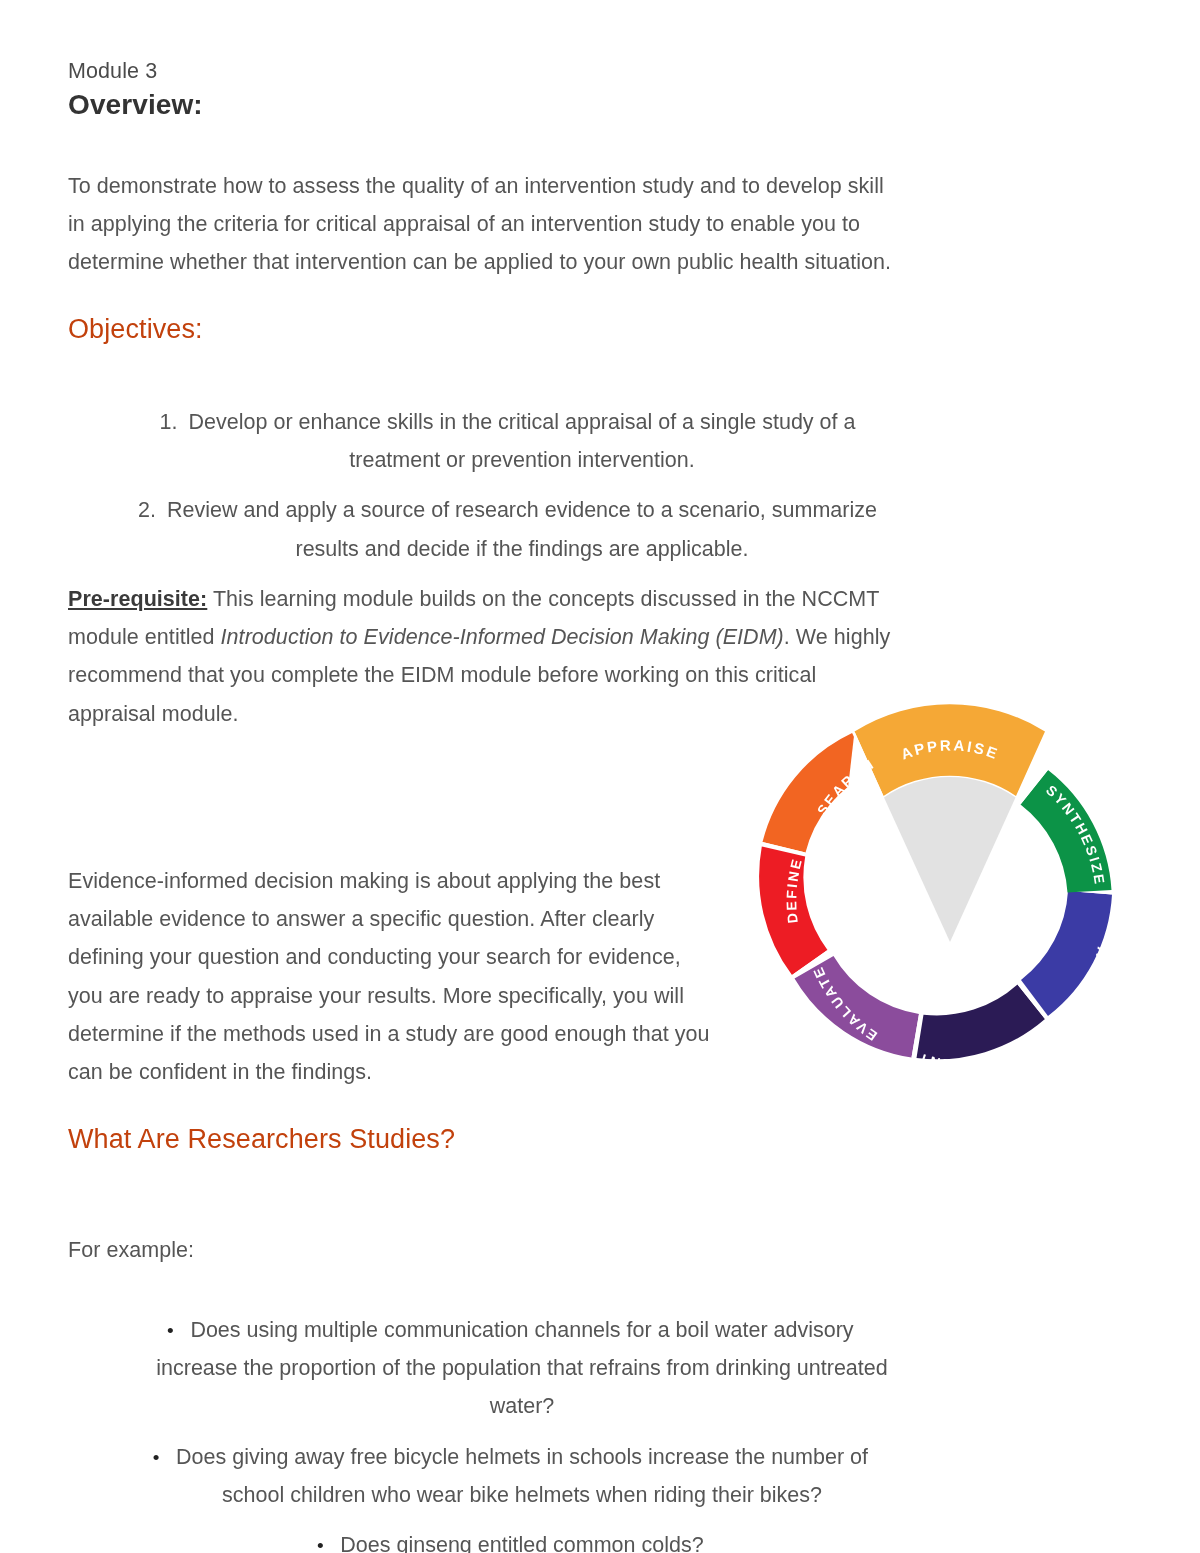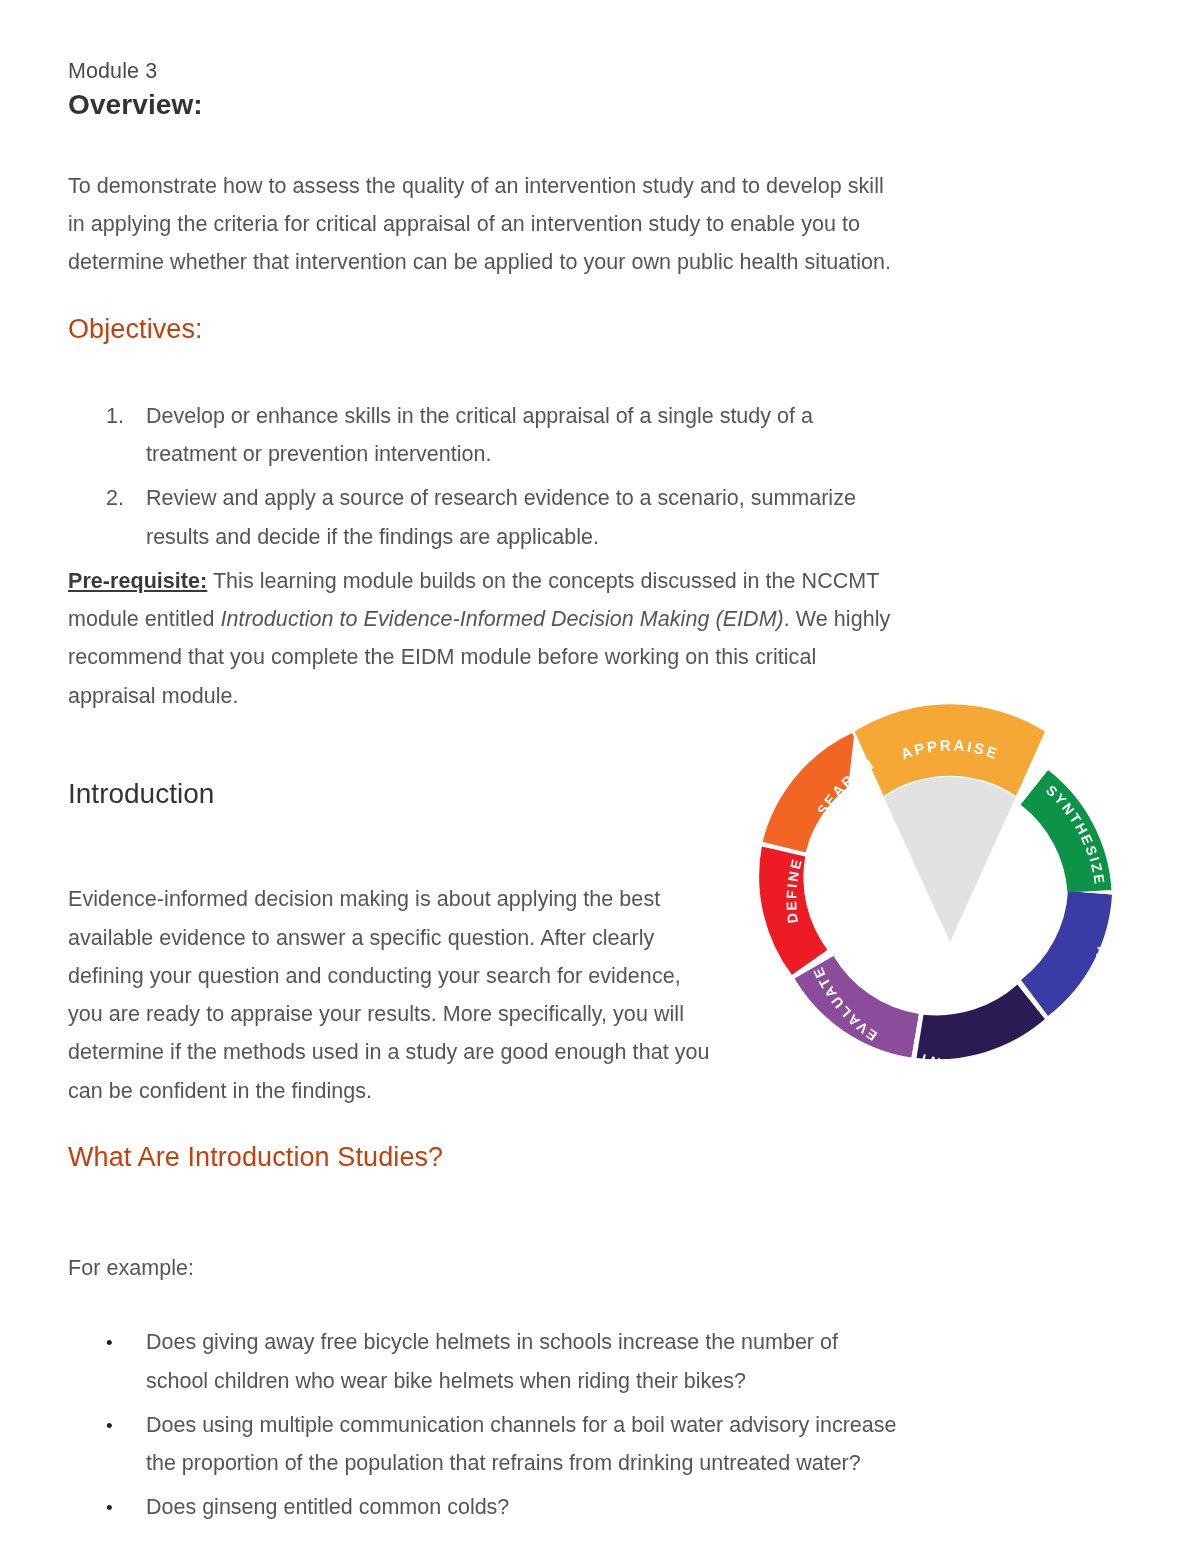--- a/index.html
+++ b/index.html
@@ -80,21 +80,22 @@
     margin: 0;
     padding: 0;
   }
   ol.num-list > li, ul.bul-list > li {
     position: relative;
     font-size: 21.5px;
     line-height: 1.78;
     color: #555555;
     padding-left: 72px;
     text-indent: -40px;
-    margin: 6px;
+    margin: 12px;
+    text-align: center;
   }
   ol.num-list > li .marker,
   ul.bul-list > li .marker {
     display: inline-block;
     width: 40px;
     text-indent: 0;
     color: #555555;
   }
   ul.bul-list > li .marker {
     color: #222222;
@@ -143,42 +144,41 @@
   <ol class="num-list">
     <li><span class="marker">1.</span><span>Develop or enhance skills in the critical appraisal of a single study of a treatment or prevention intervention.</span></li>
     <li><span class="marker">2.</span><span>Review and apply a source of research evidence to a scenario, summarize results and decide if the findings are applicable.</span></li>
   </ol>
 
   <p class="body"><span class="strong">Pre-requisite:</span><span> This learning module builds on the concepts discussed in the NCCMT module entitled </span><span class="ital">Introduction to Evidence-Informed Decision Making (EIDM)</span><span>. We highly recommend that you complete the EIDM module before working on this critical appraisal module.</span></p>
 
   <div class="spacer-lg"></div>
   <div class="spacer-sm"></div>
 
-  <h2 class="h-intro">Introduction</h2>
 
   <div class="spacer-lg"></div>
 
   <p class="body narrow">Evidence-informed decision making is about applying the best available evidence to answer a specific question. After clearly defining your question and conducting your search for evidence, you are ready to appraise your results. More specifically, you will determine if the methods used in a study are good enough that you can be confident in the findings.</p>
 
   <div class="spacer-md"></div>
 
-  <h2 class="h-sec">What Are Introduction Studies?</h2>
+  <h2 class="h-sec">What Are Researchers Studies?</h2>
 
   <div class="spacer-lg"></div>
 
 
   <div class="spacer-md"></div>
 
   <p class="body">For example:</p>
 
   <div class="spacer-md"></div>
 
   <ul class="bul-list">
+    <li><span class="marker">•</span><span>Does using multiple communication channels for a boil water advisory increase the proportion of the population that refrains from drinking untreated water?</span></li>
     <li><span class="marker">•</span><span>Does giving away free bicycle helmets in schools increase the number of school children who wear bike helmets when riding their bikes?</span></li>
-    <li><span class="marker">•</span><span>Does using multiple communication channels for a boil water advisory increase the proportion of the population that refrains from drinking untreated water?</span></li>
     <li><span class="marker">•</span><span>Does ginseng entitled common colds?</span></li>
   </ul>
 
   <div class="wheel-wrap">
     <svg viewBox="0 0 404 432" xmlns="http://www.w3.org/2000/svg">
       <defs>
 
         <path id="p-appraise" d="M 128 100 A 120 120 0 0 1 276 100" fill="none"></path>
         <path id="p-synthesize" d="M 288 108 A 150 150 0 0 1 348 222" fill="none"></path>
         <path id="p-adapt" d="M 352 252 A 150 150 0 0 1 318 340" fill="none"></path>

